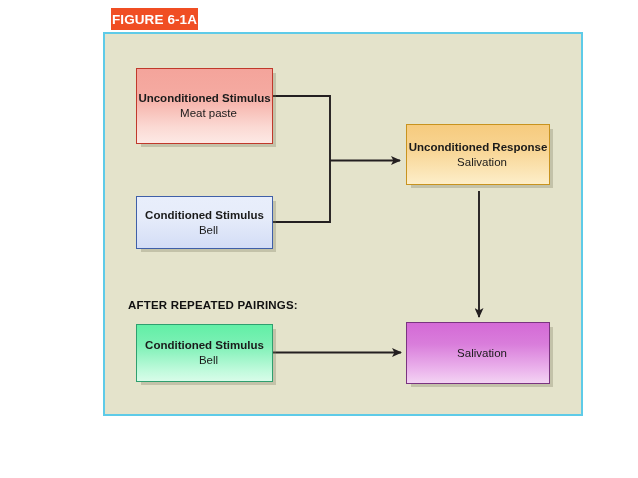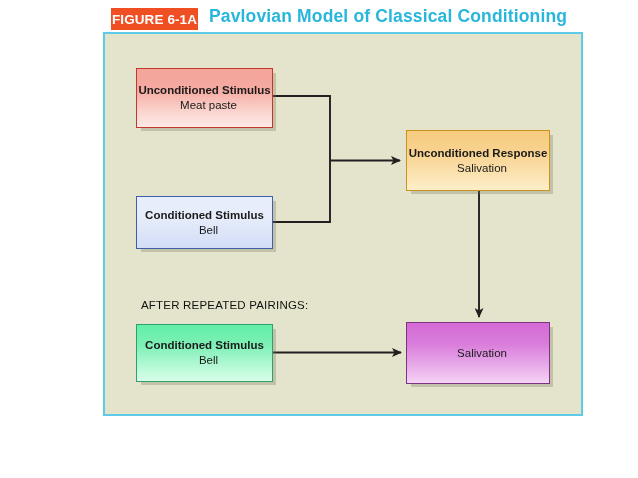--- a/index.html
+++ b/index.html
@@ -95,67 +95,66 @@
     font-size: 11.5px;
     font-weight: normal;
     color: #1a1a1a;
     line-height: 15px;
     white-space: nowrap;
     padding-left: 8px;
   }
 
   
   #box-us {
-    left: 136px;  top: 68px;  width: 137px; height: 60px;
+    left: 136px;  top: 68px;  width: 137px; height: 76px;
     border-color: #c0392b;
     background: linear-gradient(to bottom, #f4a49b 0%, #f5aaa1 35%, #fbd9d3 78%, #fde9e5 100%);
   }
   
   #box-cs-top {
     left: 136px;  top: 196px; width: 137px; height: 53px;
     border-color: #3f5fa8;
     background: linear-gradient(to bottom, #e8eefb 0%, #e6ecfa 40%, #d3ddf6 100%);
   }
   
   #box-ur {
-    left: 406px;  top: 130px; width: 144px; height: 61px;
+    left: 406px;  top: 124px; width: 144px; height: 61px;
     border-color: #c8931f;
     background: linear-gradient(to bottom, #f6cb7e 0%, #f8d492 40%, #fdeec9 100%);
   }
   
   #box-cs-bottom {
     left: 136px;  top: 324px; width: 137px; height: 58px;
     border-color: #2f9f6f;
     background: linear-gradient(to bottom, #62efa6 0%, #7cf0b5 35%, #befadb 80%, #d8fce9 100%);
   }
   
   #box-cr {
     left: 406px;  top: 322px; width: 144px; height: 62px;
     border-color: #7a3480;
     background: linear-gradient(to bottom, #d46ad6 0%, #d97ddb 35%, #ecb7ed 80%, #f3d3f3 100%);
   }
 
   
   #label-after-pairings {
     position: absolute;
-    left: 141px;
+    left: 128px;
     top: 299px;
     font-size: 11.5px;
-    font-weight: normal;
+    font-weight: bold;
     color: #111111;
     letter-spacing: 0.2px;
     white-space: nowrap;
   }
 </style>
 </head>
 <body>
 
 <div id="figure-header">
   <div id="figure-badge">FIGURE 6-1A</div>
-  <div id="figure-title">Pavlovian Model of Classical Conditioning</div>
 </div>
 
 <div id="diagram-panel"></div>
 
 <svg id="diagram-canvas" viewBox="0 0 638 478" width="638" height="478" xmlns="http://www.w3.org/2000/svg">
   <defs>
     <marker id="arrow-head" markerWidth="10" markerHeight="9" refX="9" refY="4.5" orient="auto" markerUnits="userSpaceOnUse">
       <path d="M0,0 L10,4.5 L0,9 L2.4,4.5 z" fill="#231f20"></path>
     </marker>
   </defs>

